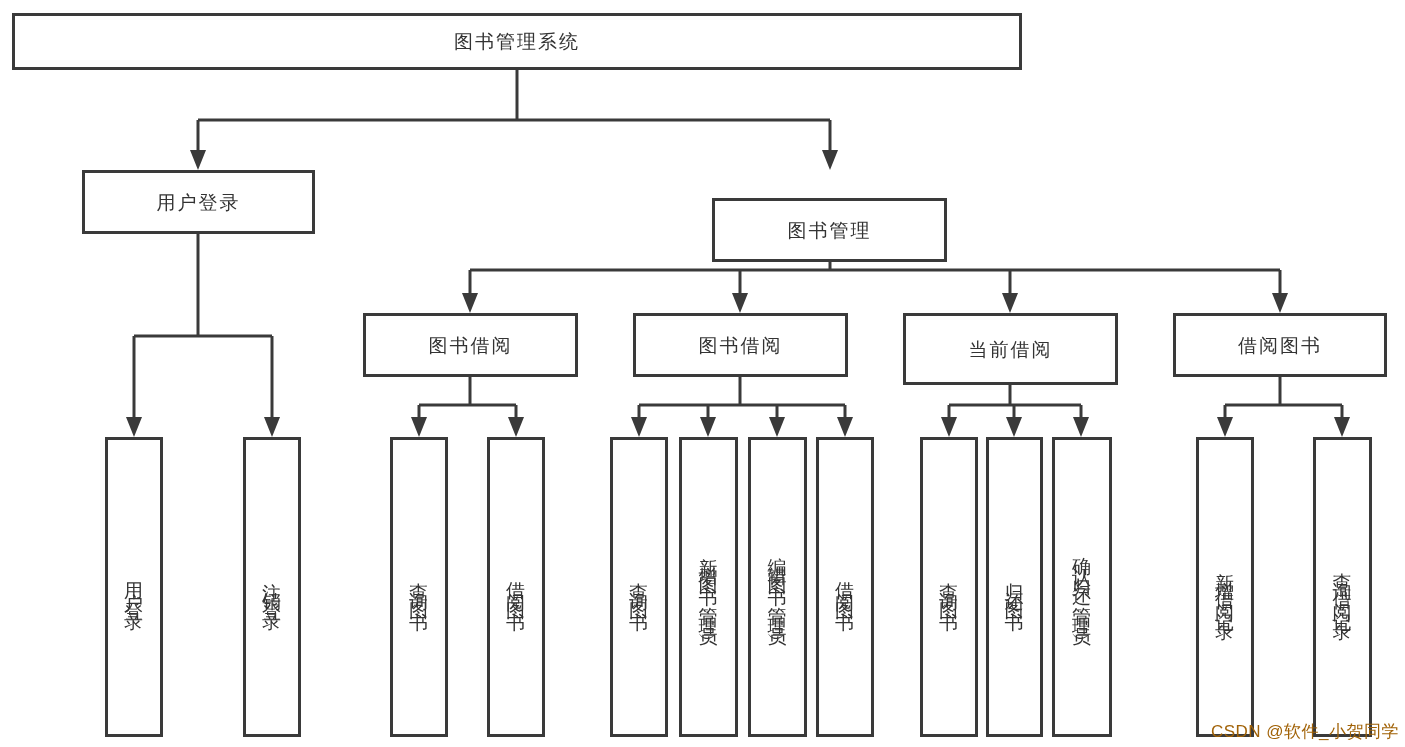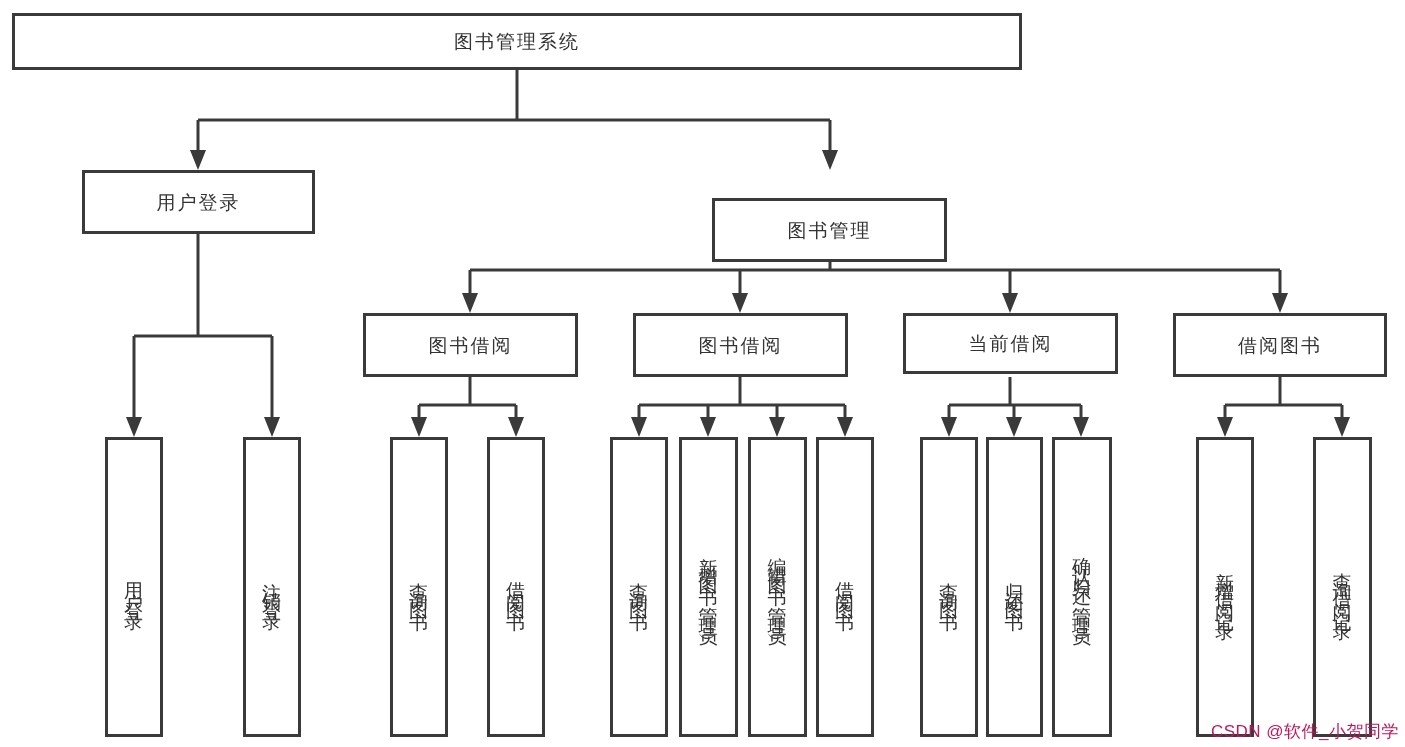--- a/index.html
+++ b/index.html
@@ -38,21 +38,21 @@
     writing-mode: vertical-rl;
     text-orientation: mixed;
     letter-spacing: 10px;
     white-space: normal;
   }
   .watermark {
     position: absolute;
     right: 6px;
     bottom: 4px;
     z-index: 3;
-    color: #be185d;
+    color: #a16207;
     font-size: 17px;
     letter-spacing: 0.5px;
   }
 </style>
 </head>
 <body>
 
 <div class="canvas">
   <svg id="connector-svg" xmlns="http://www.w3.org/2000/svg">
       <line x1="517" y1="70" x2="517" y2="120"></line>
@@ -107,21 +107,21 @@
       <polygon points="1073,417 1089,417 1081,437"></polygon>
       <polygon points="1217,417 1233,417 1225,437"></polygon>
       <polygon points="1334,417 1350,417 1342,437"></polygon>
     </svg>
   <div id="nodes-layer">
       <div class="node" style="left: 12px; top: 13px; width: 1010px; height: 57px;">图书管理系统</div>
       <div class="node" style="left: 82px; top: 170px; width: 233px; height: 64px;">用户登录</div>
       <div class="node" style="left: 712px; top: 170px; width: 235px; height: 64px; margin-top: 28px;">图书管理</div>
       <div class="node" style="left: 363px; top: 313px; width: 215px; height: 64px;">图书借阅</div>
       <div class="node" style="left: 633px; top: 313px; width: 215px; height: 64px;">图书借阅</div>
-      <div class="node" style="left: 903px; top: 313px; width: 215px; height: 61px;">当前借阅</div>
+      <div class="node" style="left: 903px; top: 313px; width: 215px; height: 72px;">当前借阅</div>
       <div class="node" style="left: 1173px; top: 313px; width: 214px; height: 64px;">借阅图书</div>
       <div class="node vertical" style="left: 105px; top: 437px; width: 58px; height: 300px;">用户登录</div>
       <div class="node vertical" style="left: 243px; top: 437px; width: 58px; height: 300px;">注销登录</div>
       <div class="node vertical" style="left: 390px; top: 437px; width: 58px; height: 300px;">查询图书</div>
       <div class="node vertical" style="left: 487px; top: 437px; width: 58px; height: 300px;">借阅图书</div>
       <div class="node vertical" style="left: 610px; top: 437px; width: 58px; height: 300px;">查询图书</div>
       <div class="node vertical" style="left: 679px; top: 437px; width: 59px; height: 300px;">新增图书（管理员）</div>
       <div class="node vertical" style="left: 748px; top: 437px; width: 59px; height: 300px;">编辑图书（管理员）</div>
       <div class="node vertical" style="left: 816px; top: 437px; width: 58px; height: 300px;">借阅图书</div>
       <div class="node vertical" style="left: 920px; top: 437px; width: 58px; height: 300px;">查询图书</div>

